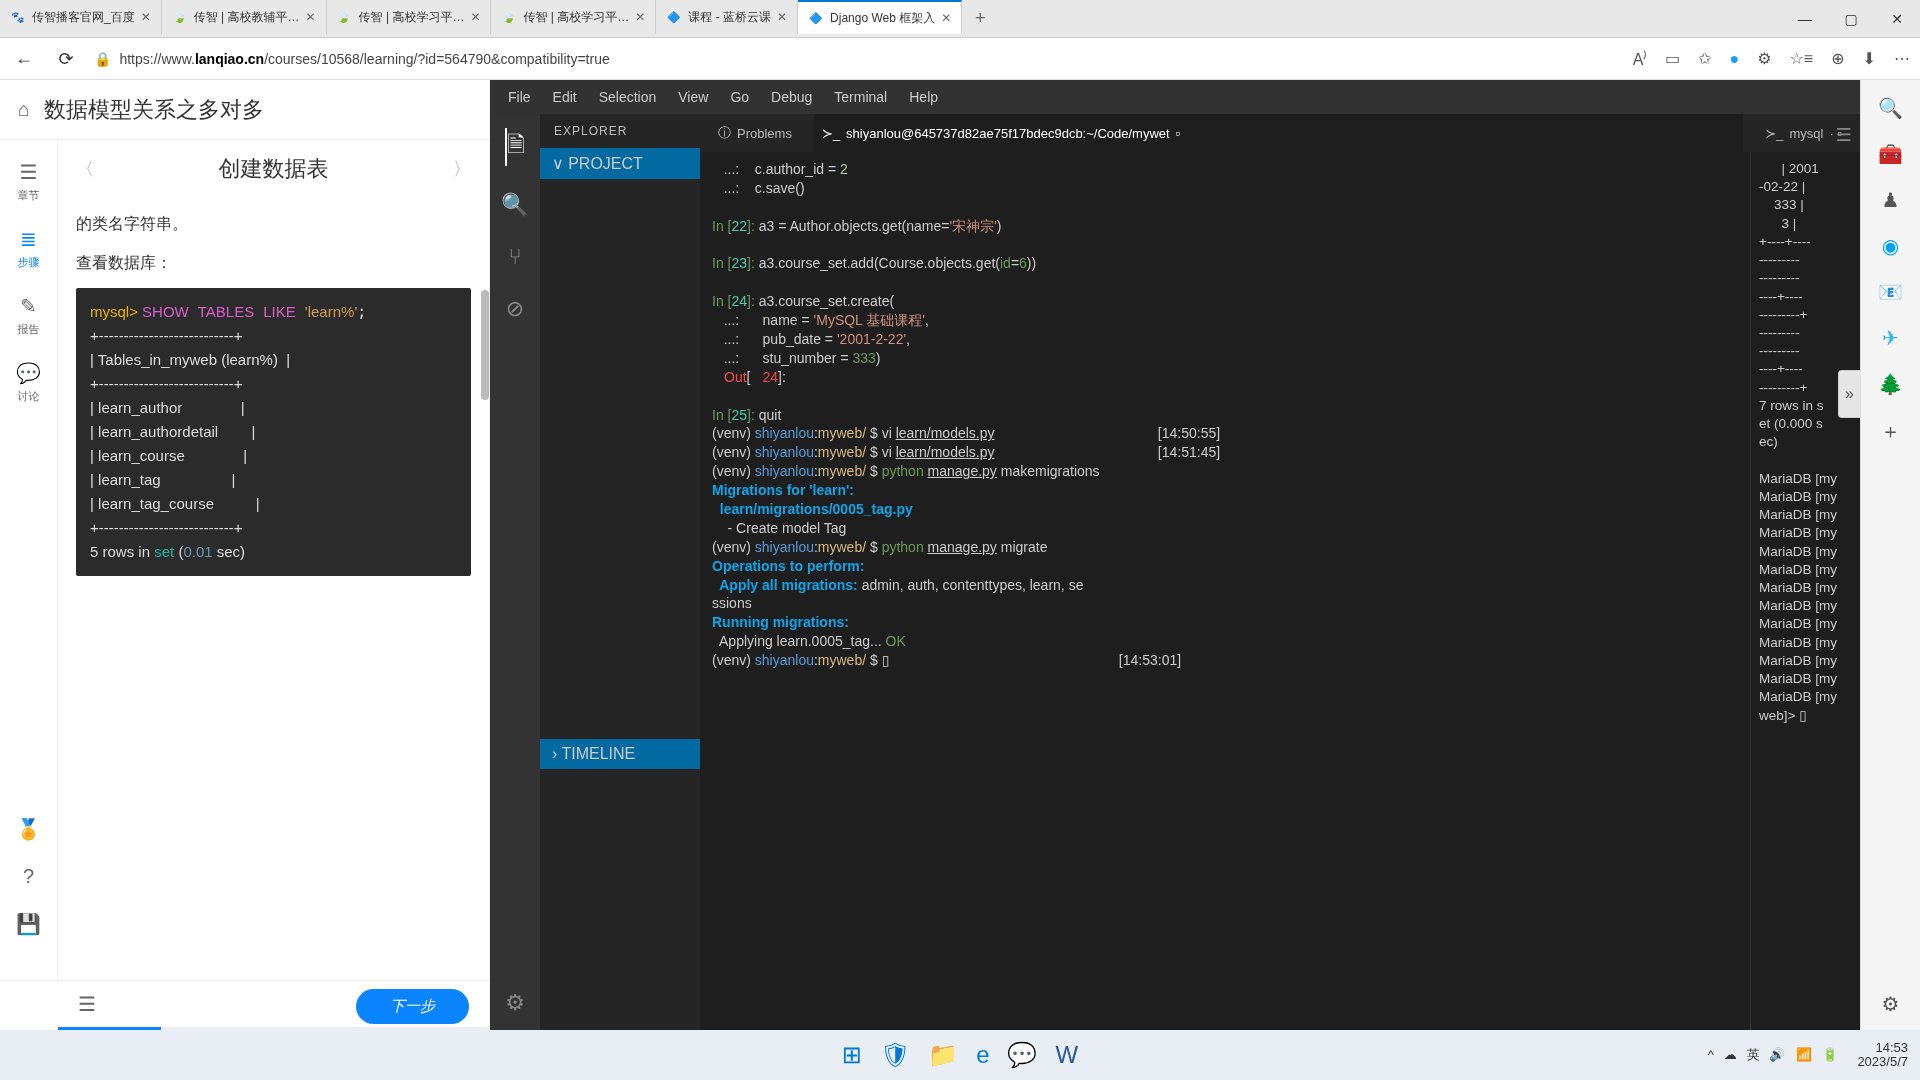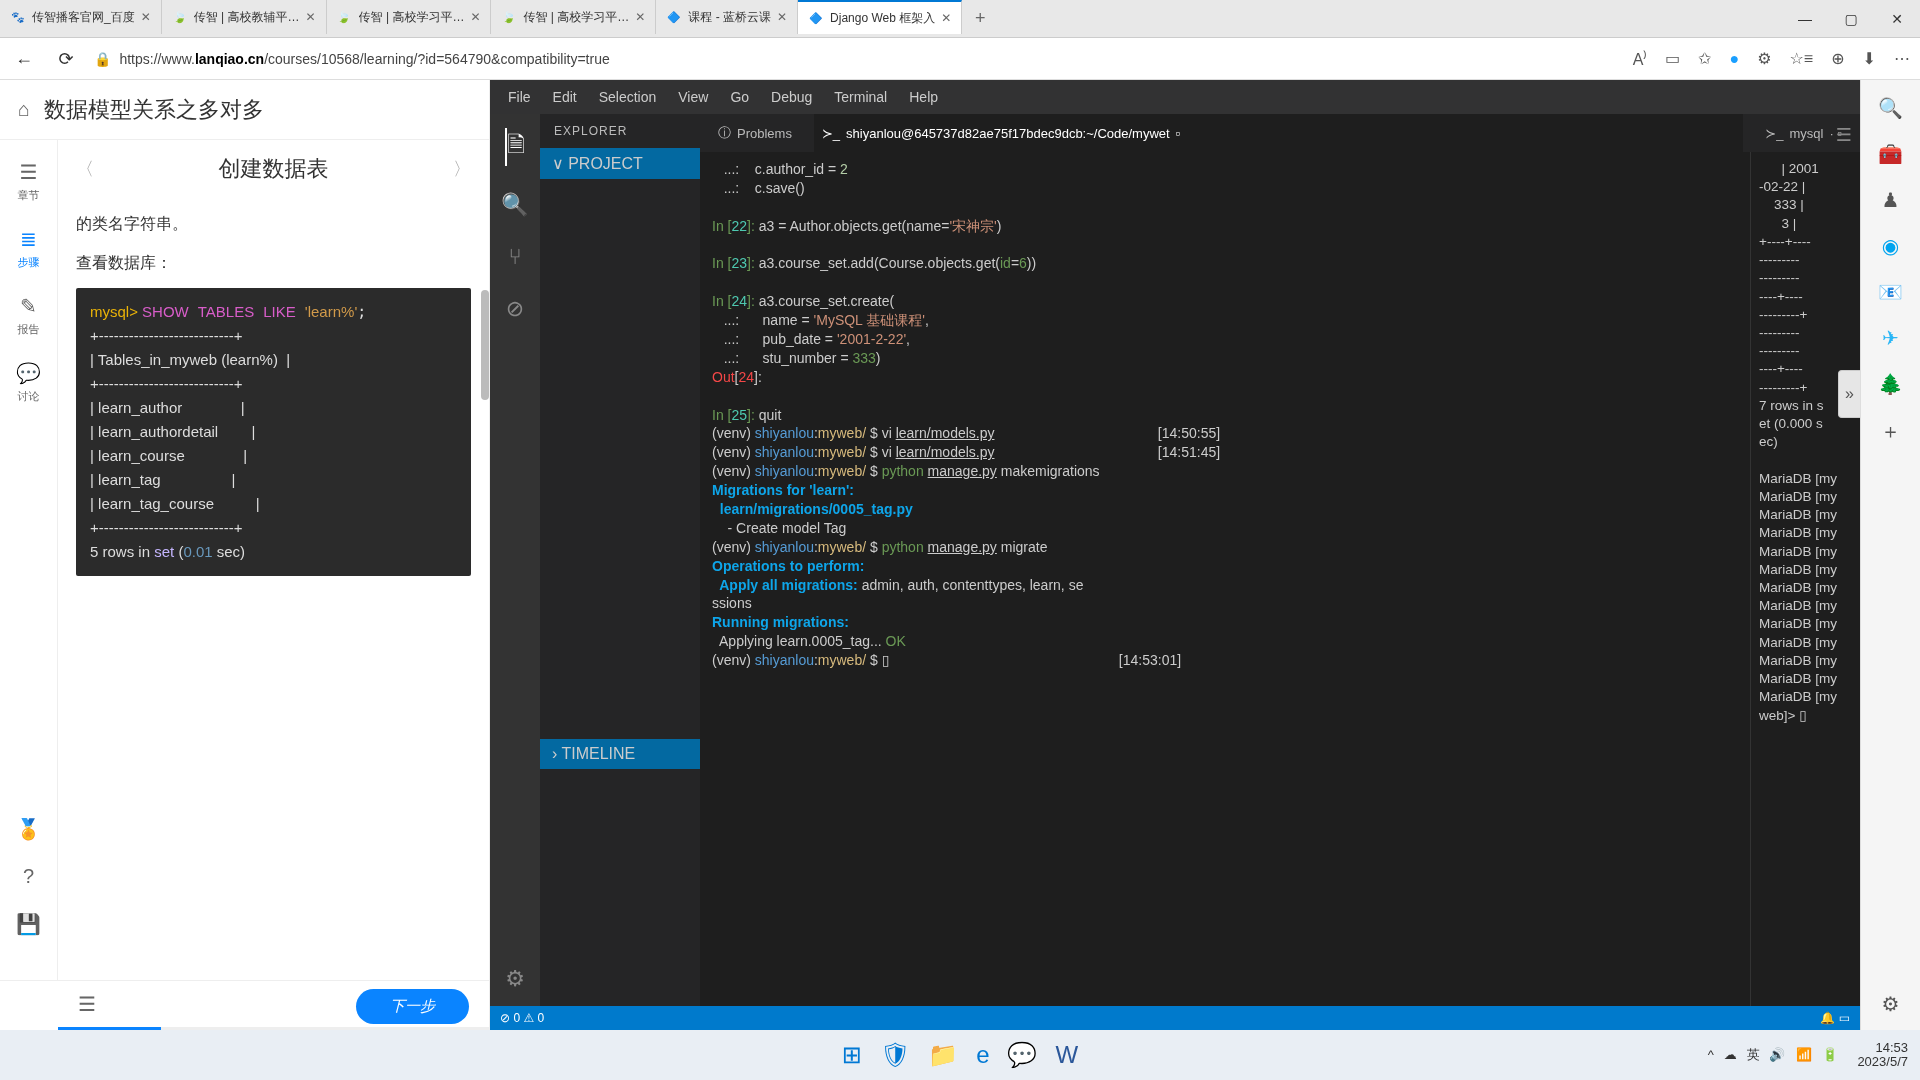--- a/index.html
+++ b/index.html
@@ -37,21 +37,21 @@
 .course-main { flex: 1; padding: 0 18px 18px; overflow-y: auto; position: relative; }
 .lesson-nav { display: flex; align-items: center; justify-content: space-between; padding: 14px 0; }
 .lesson-title { font-size: 22px; color: #333; }
 .chev { font-size: 18px; color: #aaa; }
 .para { font-size: 16px; color: #333; margin: 12px 0; line-height: 1.7; }
 .code-block { background: #2b2b2b; color: #ddd; padding: 12px 14px; font-family: "Consolas", monospace; font-size: 15px; border-radius: 2px; margin: 10px 0; line-height: 1.6; white-space: pre; overflow-x: auto; }
 .code-block .prompt { color: #eab308; }
 .code-block .kw { color: #d85dc9; }
 .code-block .str { color: #d19a4a; }
 .code-block .num { color: #6897bb; }
-.code-block .fn { color: #c4b5fd; }
+.code-block .fn { color: #14b8a6; }
 .next-btn { position: absolute; right: 20px; bottom: 6px; background: #0a84ff; color: #ffffff; border-radius: 20px; padding: 8px 34px; font-size: 15px; border: none; font-style: italic; }
 .toc-btn { position: absolute; left: 78px; bottom: 14px; font-size: 20px; color: #666; }
 .progress { position: absolute; left: 58px; bottom: 0; right: 0; height: 3px; background: #eee; }
 .progress-fill { width: 24%; height: 100%; background: #0a84ff; }
 .scroll-ind { position: absolute; right: 0; top: 150px; width: 8px; height: 110px; background: #bbb; border-radius: 4px; }
 
 
 .ide { flex: 1; background: #1e1e1e; color: #ccc; display: flex; flex-direction: column; font-size: 13px; position: relative; }
 .ide-menu { height: 34px; background: #323233; display: flex; align-items: center; padding: 0 18px; gap: 22px; color: #ccc; font-size: 14px; }
 .ide-body { flex: 1; display: flex; }
@@ -65,21 +65,21 @@
 .ide-tab { display: flex; align-items: center; gap: 6px; padding: 0 8px; height: 100%; }
 .ide-tab.active { background: #1e1e1e; color: #fff; }
 .terminal-wrap { flex: 1; display: flex; font-family: "Consolas", monospace; font-size: 14px; line-height: 1.35; }
 .term-left { flex: 1; padding: 8px 12px; overflow: hidden; white-space: pre; color: #ccc; }
 .term-right { width: 110px; border-left: 1px solid #333; padding: 8px 8px; white-space: pre; color: #ccc; font-size: 13.5px; overflow: hidden; }
 .c-green { color: #6a9955; }
 .c-cyan { color: #4ec9b0; }
 .c-teal { color: #569cd6; }
 .c-yellow { color: #d7ba7d; }
 .c-orange { color: #ce9178; }
-.c-red { color: #f44747; }
+.c-red { color: #f44747; margin-left: 12px; }
 .c-bold { font-weight: bold; color: #0ea5e9; }
 .c-under { text-decoration: underline; }
 .c-num { color: #b5cea8; }
 .ide-status { height: 24px; background: #007acc; color: #fff; display: flex; align-items: center; padding: 0 10px; font-size: 12px; justify-content: space-between; }
 .ide-right-icons { position: absolute; right: 8px; top: 44px; display: flex; flex-direction: column; gap: 16px; color: #888; font-size: 18px; }
 
 
 .edge-bar { position: absolute; right: 0; top: 80px; width: 60px; bottom: 50px; background: #f5f5f5; border-left: 1px solid #ddd; display: flex; flex-direction: column; align-items: center; padding-top: 16px; gap: 22px; font-size: 20px; }
 .edge-bar .edge-item { color: #555; }
 .collapse-tab { position: absolute; right: 60px; top: 370px; width: 22px; height: 48px; background: #e6e6e6; border: 1px solid #ccc; border-right: none; display: flex; align-items: center; justify-content: center; color: #555; border-radius: 4px 0 0 4px; }
@@ -313,24 +313,20 @@
 MariaDB [my
 MariaDB [my
 MariaDB [my
 MariaDB [my
 MariaDB [my
 MariaDB [my
 web]&gt; ▯</div>
         </div>
       </div>
     </div>
-    <div class="ide-status">
-      <span>⊘ 0 ⚠ 0</span>
-      <span><span>🔔</span> ▭</span>
-    </div>
     <div class="ide-right-icons">
       <span>☰</span>
     </div>
   </div>
 </div>
 
 <div class="edge-bar">
   <span class="edge-item">🔍</span>
   <span class="edge-item" style="color:#d35400">🧰</span>
   <span class="edge-item">♟</span>

